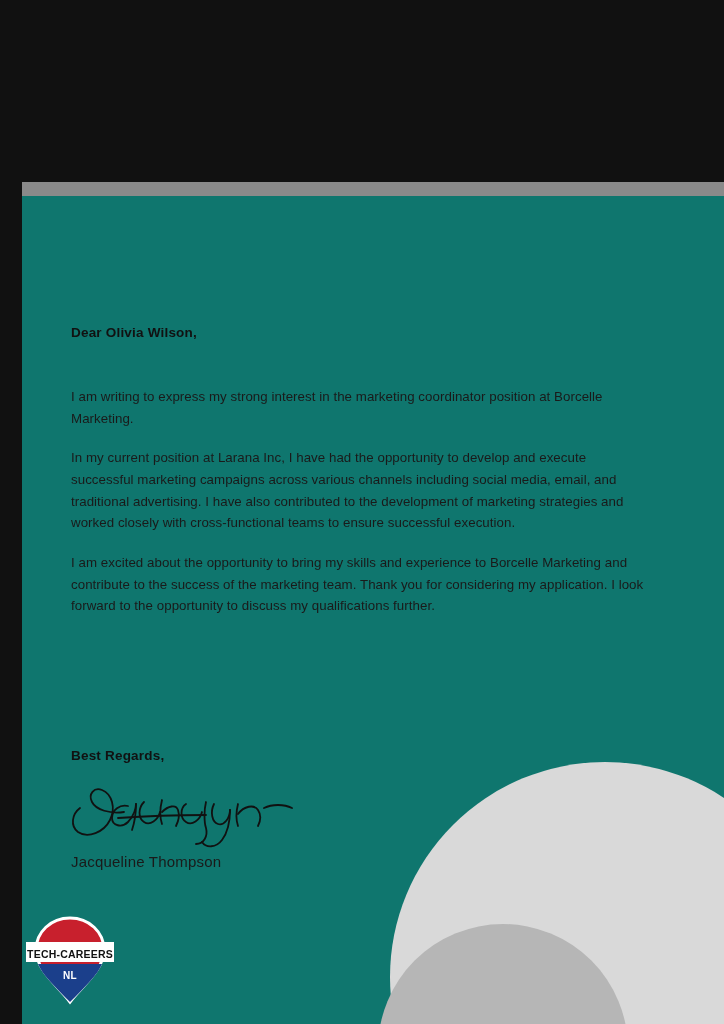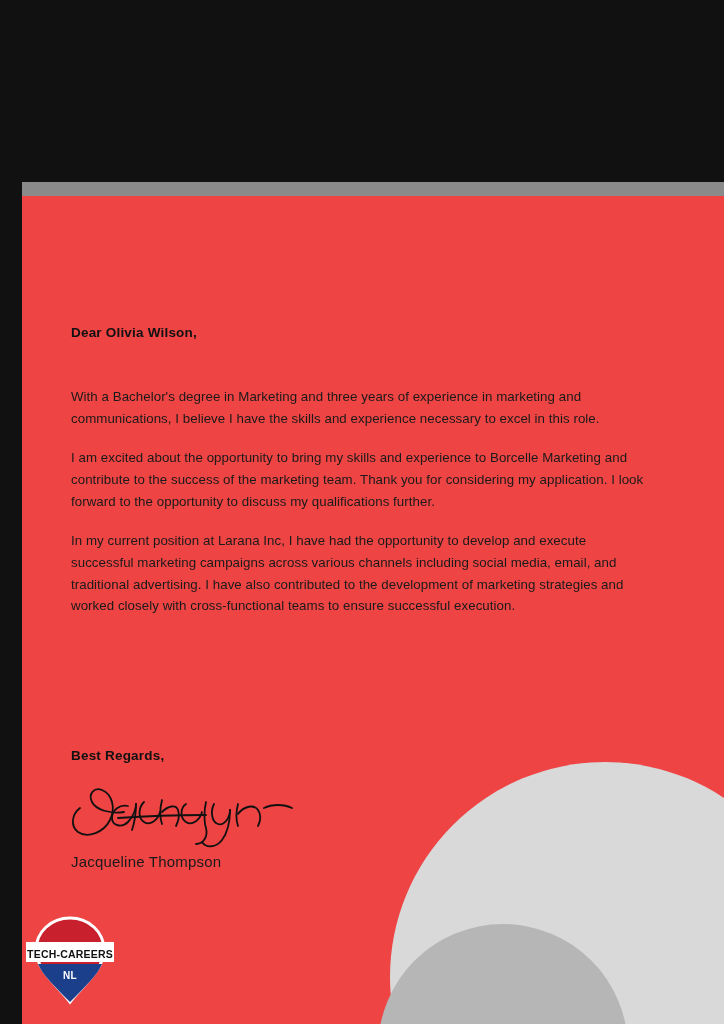--- a/index.html
+++ b/index.html
@@ -7,21 +7,21 @@
     padding: 0;
     background: #ffffff;
   }
   body {
     font-family: "Liberation Sans", sans-serif;
   }
   .page {
     position: relative;
     width: 724px;
     height: 1024px;
-    background: #ef4444;
+    background: #0f766e;
     overflow: hidden;
   }
   
   .spine {
     position: absolute;
     left: 0;
     top: 0;
     width: 22px;
     height: 1024px;
     background: #111111;
@@ -244,23 +244,23 @@
   </div>
 
   <div class="body-area">
 
     <div class="circle-big"></div>
     <div class="circle-small"></div>
 
     <div class="salutation">Dear Olivia Wilson,</div>
 
     <div class="letter">
-      <p class="para">With a Bachelor's degree in Marketing and three years of experience in marketing and communications, I believe I have the skills and experience necessary to excel in this role.</p>
+      <p class="para">I am writing to express my strong interest in the marketing coordinator position at Borcelle Marketing.</p>
+      <p class="para">In my current position at Larana Inc, I have had the opportunity to develop and execute successful marketing campaigns across various channels including social media, email, and traditional advertising. I have also contributed to the development of marketing strategies and worked closely with cross-functional teams to ensure successful execution.</p>
       <p class="para">I am excited about the opportunity to bring my skills and experience to Borcelle Marketing and contribute to the success of the marketing team. Thank you for considering my application. I look forward to the opportunity to discuss my qualifications further.</p>
-      <p class="para">In my current position at Larana Inc, I have had the opportunity to develop and execute successful marketing campaigns across various channels including social media, email, and traditional advertising. I have also contributed to the development of marketing strategies and worked closely with cross-functional teams to ensure successful execution.</p>
     </div>
 
     <div class="closing">Best Regards,</div>
 
     <div class="signature">
       <svg width="230" height="80" viewBox="0 0 230 80">
         <g fill="none" stroke="#111111" stroke-width="1.8" stroke-linecap="round">
           <path d="M14 34 C6 40 4 52 12 58 C22 65 38 58 44 46 C50 34 46 20 36 16 C28 13 22 20 26 28 C30 36 44 40 58 38"></path>
           <path d="M62 32 C54 30 46 36 46 44 C46 52 56 54 62 48 C68 42 70 34 70 30"></path>
           <path d="M70 30 C70 40 68 50 66 56"></path>

